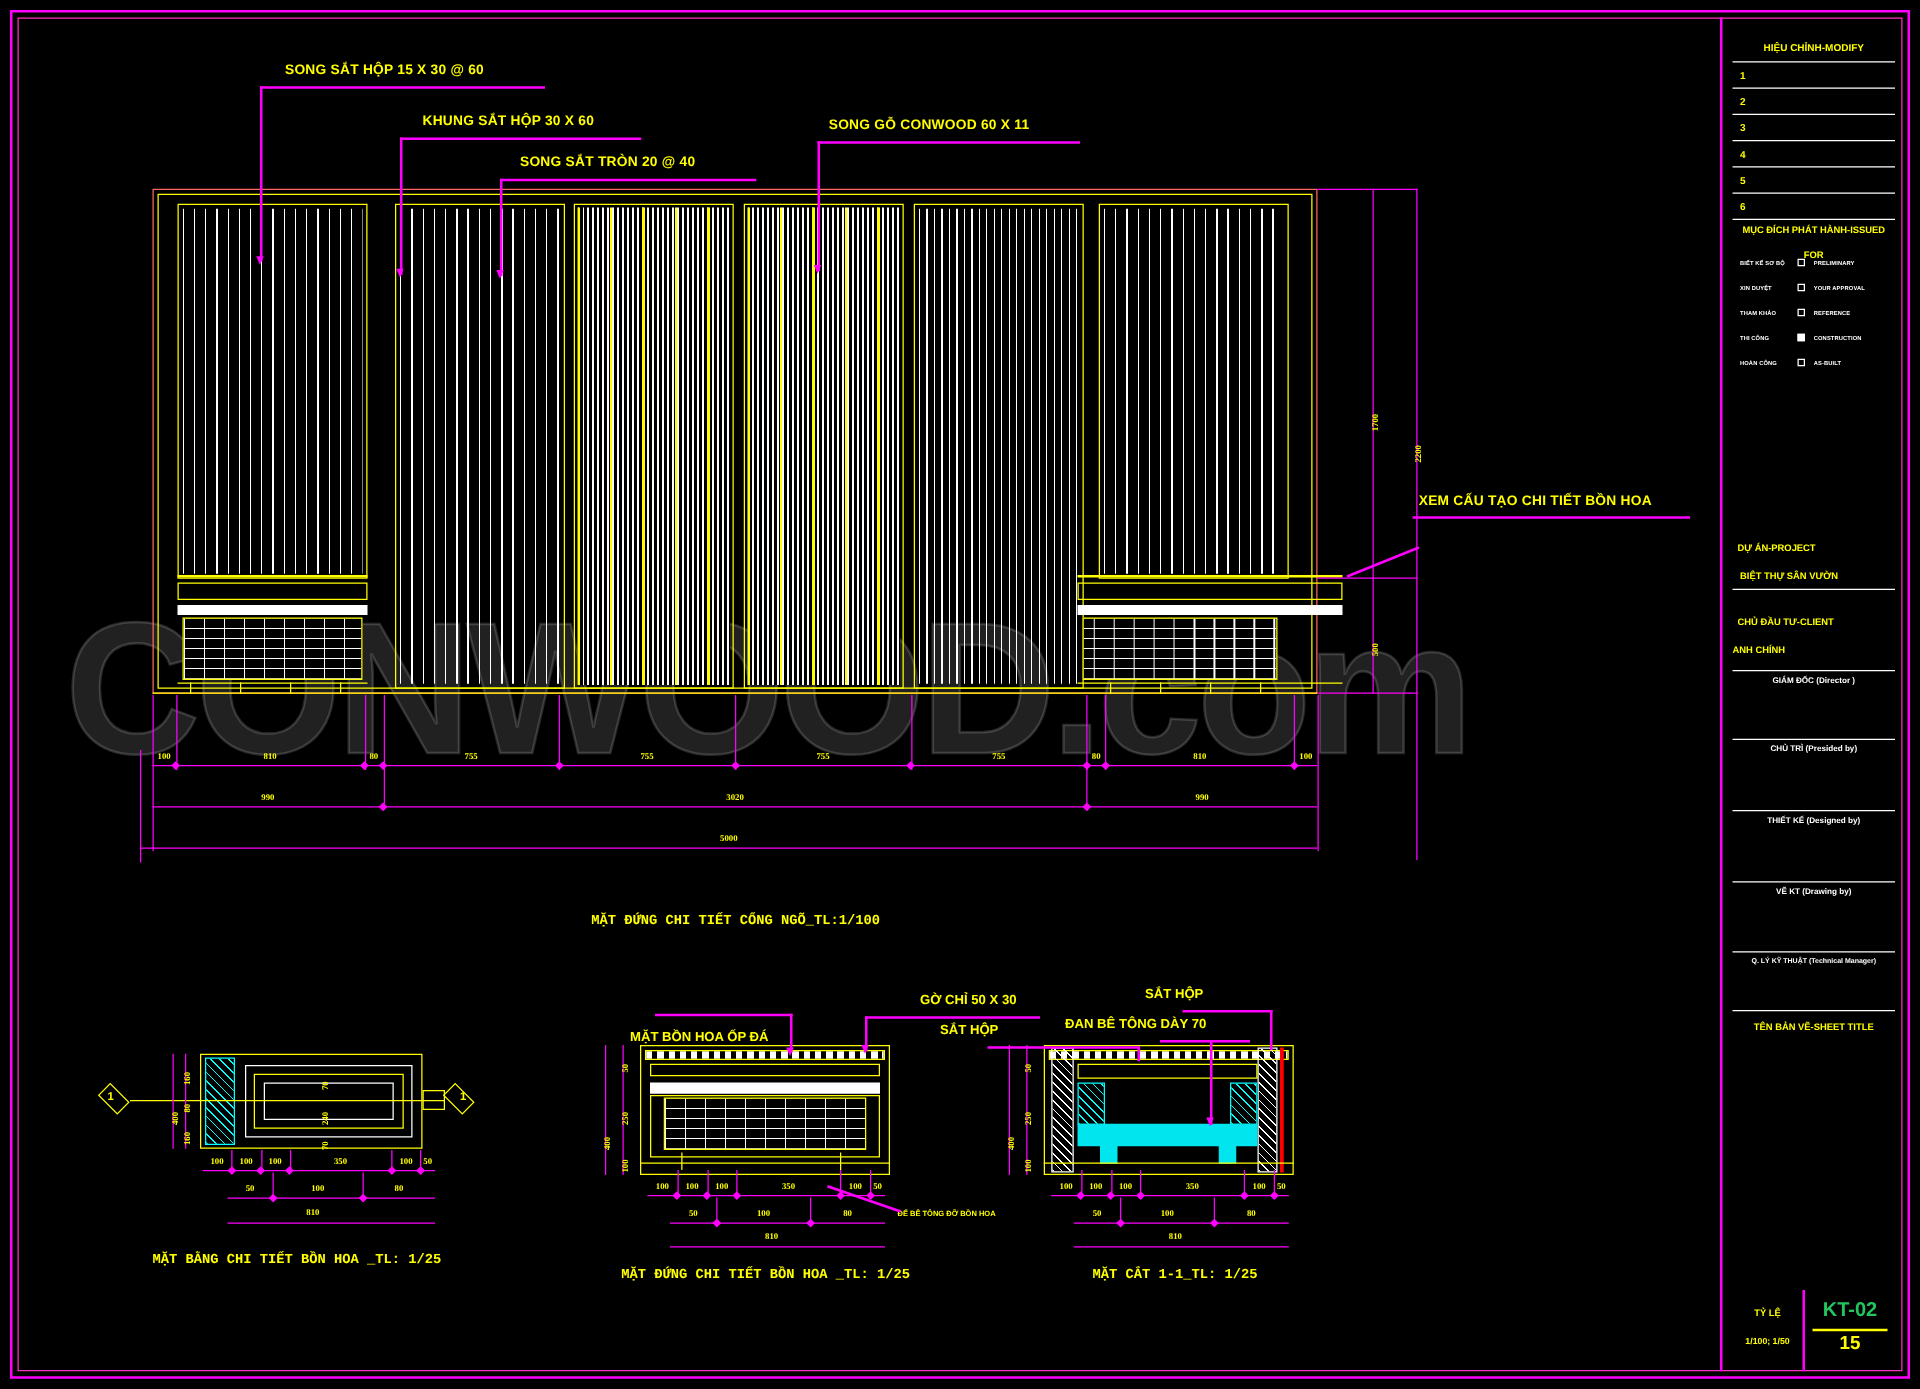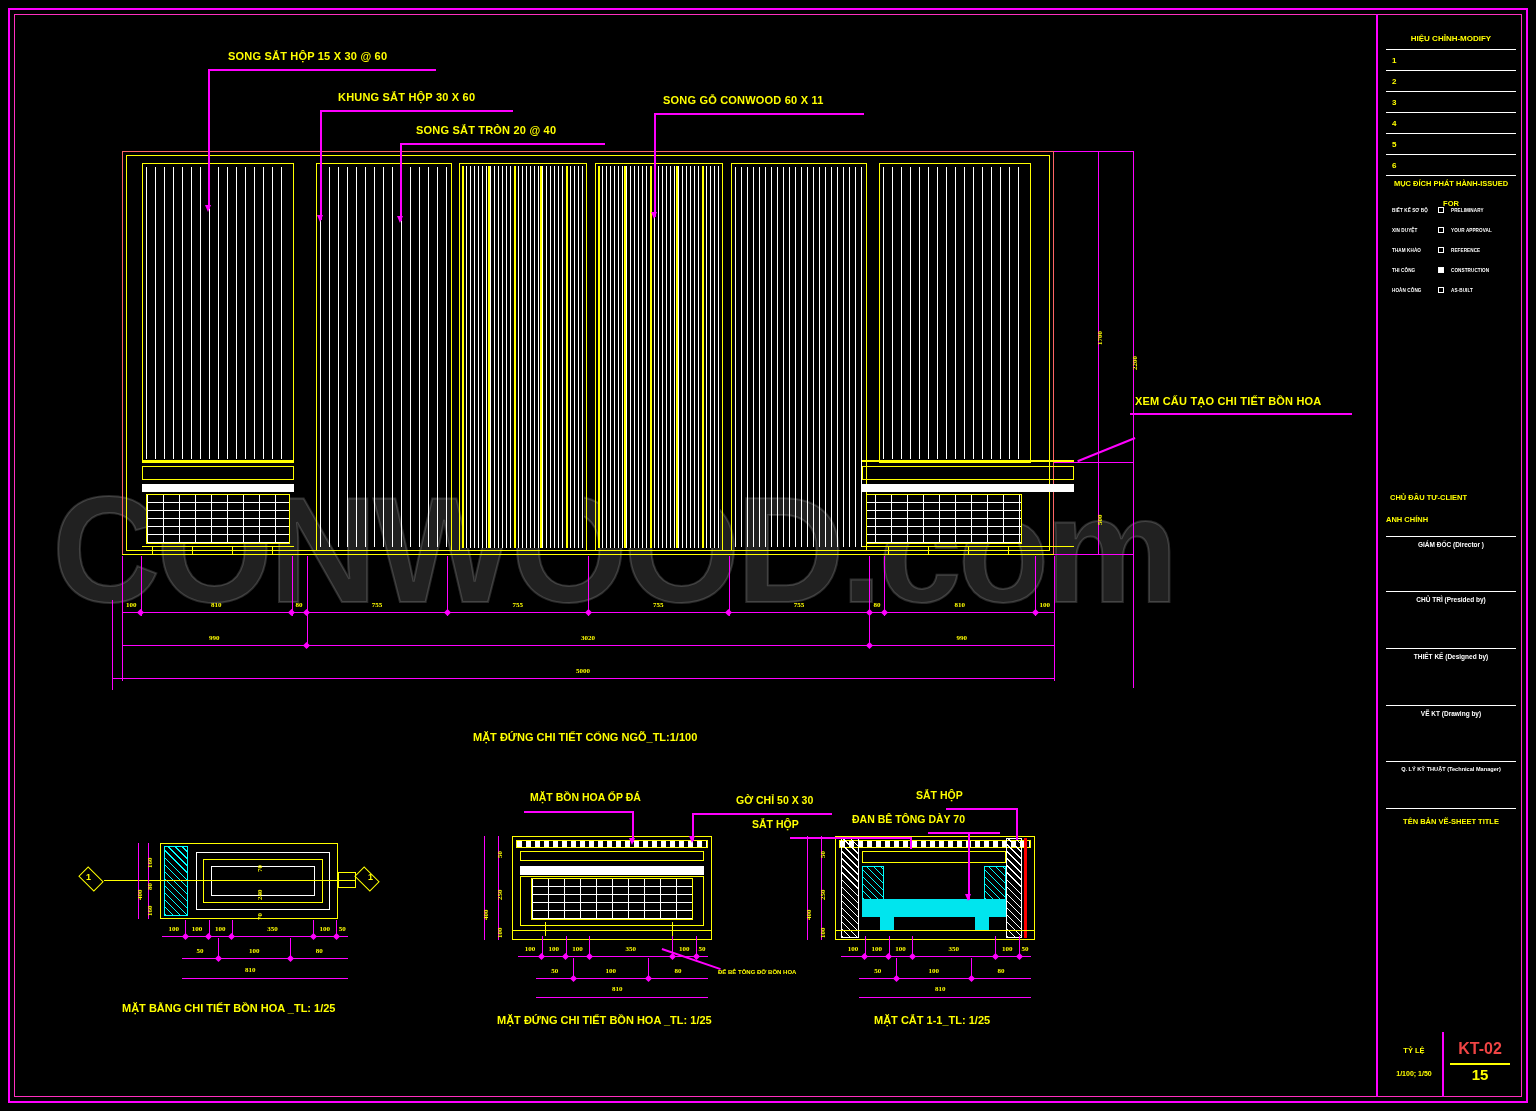--- a/index.html
+++ b/index.html
@@ -73,21 +73,21 @@
     background-image:repeating-linear-gradient(45deg,#00ffff 0 1px,transparent 1px 5px);
     border:1px solid #00ffff;box-sizing:border-box;
   }
   .conc{background:#00e5ee;}
   .arrow-d{position:absolute;width:0;height:0;border-left:3px solid transparent;
            border-right:3px solid transparent;border-top:7px solid #ff00ff;}
   .tick{position:absolute;width:5px;height:5px;background:#ff00ff;transform:rotate(45deg);}
   .sectmark{position:absolute;width:22px;height:14px;border:1px solid #ffff00;
             transform:rotate(45deg);box-sizing:border-box;}
   .leader-t{position:absolute;font-size:10.5px;font-weight:bold;color:#ffff00;white-space:nowrap;}
-  .secttitle{position:absolute;font-size:11px;font-weight:bold;color:#ffff00;white-space:nowrap;}
+  .secttitle{position:absolute;font-size:11px;font-weight:bold;color:#ffff00;white-space:nowrap;font-family:Liberation Mono, monospace;}
 </style>
 </head>
 <body>
 
 <div class="stage">
 
   <div id="watermark">CONWOOD.com</div>
 
   <div id="outer-frame"></div>
   <div id="inner-frame"></div>
@@ -319,21 +319,21 @@
          background-image:repeating-linear-gradient(90deg,#ffffff 0 5px,#000 5px 9px);border:1px solid #ffff00;box-sizing:border-box;"></div>
     <div class="box abs" style="left:520px;top:851px;width:184px;height:10px;"></div>
     <div class="lnw abs" style="left:520px;top:866px;width:184px;height:9px;background:#fff;"></div>
     <div class="abs brick" style="left:531px;top:878px;width:162px;height:42px;border:1px solid #ffff00;box-sizing:border-box;"></div>
     <div class="box abs" style="left:520px;top:876px;width:184px;height:50px;"></div>
     <div class="lny abs" style="left:512px;top:930px;width:200px;height:1px;"></div>
     <div class="lny abs" style="left:545px;top:922px;width:1px;height:14px;"></div>
     <div class="lny abs" style="left:672px;top:922px;width:1px;height:14px;"></div>
 
     <div>
-      <div class="leader-t" style="left:504px;top:791px;margin-left:26px;">MẶT BỒN HOA ỐP ĐÁ</div>
+      <div class="leader-t" style="left:504px;top:824px;">MẶT BỒN HOA ỐP ĐÁ</div>
       <div class="ln" style="left:524px;top:811px;width:110px;height:1.5px;"></div>
       <div class="ln" style="left:632px;top:811px;width:1.5px;height:31px;"></div>
       <div class="arrow-d" style="left:629px;top:838px;"></div>
     </div>
     <div>
       <div class="abs" style="left:718px;top:969px;font-size:6px;color:#ffff00;font-weight:bold;white-space:nowrap;">ĐẾ BÊ TÔNG ĐỠ BỒN HOA</div>
       <div class="ln" style="left:662px;top:948px;width:62px;height:1.5px;transform:rotate(19deg);transform-origin:left center;"></div>
     </div>
 
     <div class="ln abs" style="left:498px;top:836px;width:1px;height:104px;"></div>
@@ -504,38 +504,42 @@
           <div class="en">CONSTRUCTION</div>
         </div>
         <div class="issrow">
           <div class="vn">HOÀN CÔNG</div>
           <div class="chk"></div>
           <div class="en">AS-BUILT</div>
         </div>
       </div>
 
 
+    <div class="tb-row" style="top:398px;height:60px;">
+      <div class="abs" style="left:4px;top:22px;font-size:7.5px;font-weight:bold;color:#ffff00;">DỰ ÁN-PROJECT</div>
+      <div class="abs" style="left:6px;top:44px;font-size:7.5px;font-weight:bold;color:#ffff00;">BIỆT THỰ SÂN VƯỜN</div>
+    </div>
 
     <div class="tb-row" style="top:475px;height:48px;">
       <div class="abs" style="left:4px;top:4px;font-size:7.5px;font-weight:bold;color:#ffff00;">CHỦ ĐẦU TƯ-CLIENT</div>
       <div class="abs" style="left:0;top:26px;width:130px;text-align:left;font-size:7.5px;font-weight:bold;color:#ffff00;">ANH CHÍNH</div>
     </div>
 
     <div id="signoff-rows"></div>
 
     <div class="tb-row" style="top:795px;height:26px;line-height:26px;border-bottom:none;">
       <div class="tb-head" style="font-size:7.5px;">TÊN BẢN VẼ-SHEET TITLE</div>
     </div>
 
 
     <div style="position:absolute;left:8px;top:1018px;width:130px;height:65px;">
       <div class="abs" style="left:0;top:14px;width:56px;text-align:center;font-size:7.5px;font-weight:bold;color:#ffff00;">TỶ LỆ</div>
       <div class="abs" style="left:0;top:38px;width:56px;text-align:center;font-size:7px;font-weight:bold;color:#ffff00;">1/100; 1/50</div>
       <div class="abs" style="left:56px;top:0;width:1.5px;height:65px;background:#ff00ff;"></div>
-      <div class="abs" style="left:58px;top:8px;width:72px;text-align:center;font-size:16px;font-weight:bold;color:#ef4444;">KT-02</div>
+      <div class="abs" style="left:58px;top:8px;width:72px;text-align:center;font-size:16px;font-weight:bold;color:#22c55e;">KT-02</div>
       <div class="abs" style="left:64px;top:31px;width:60px;height:1.5px;background:#ffff00;"></div>
       <div class="abs" style="left:58px;top:34px;width:72px;text-align:center;font-size:15px;font-weight:bold;color:#ffff00;">15</div>
     </div>
   <div>
         <div class="tb-row" style="top: 523px; height: 55px;">
           <div class="tb-w" style="padding-top: 4px;">GIÁM ĐỐC  (Director )</div>
         </div>
         <div class="tb-row" style="top: 578px; height: 57px;">
           <div class="tb-w" style="padding-top: 4px;">CHỦ TRÌ (Presided by)</div>
         </div>

